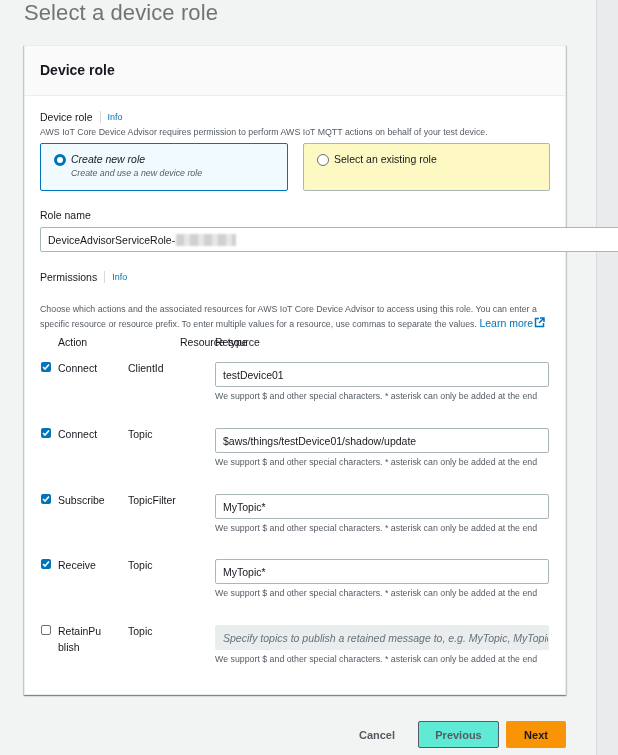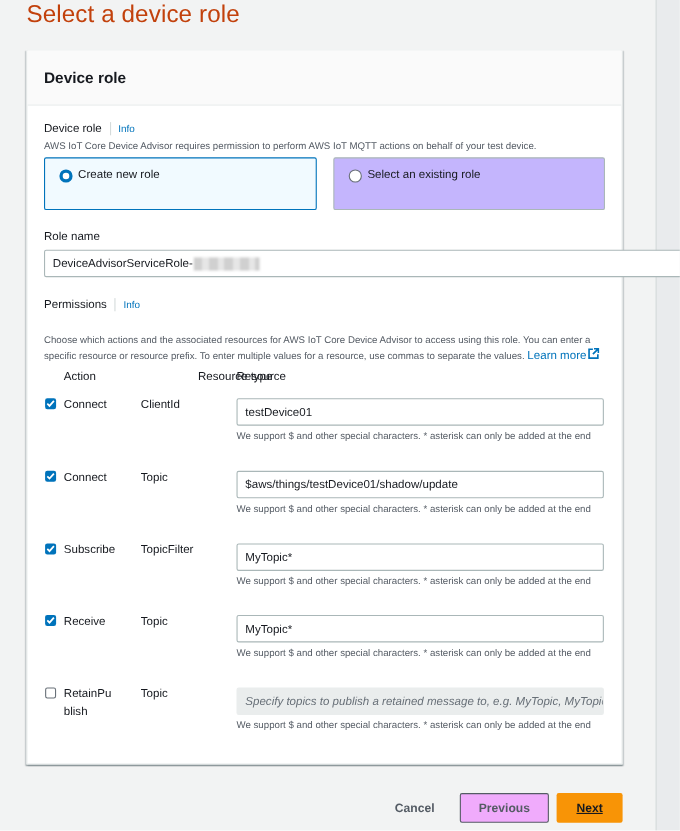--- a/index.html
+++ b/index.html
@@ -9,21 +9,21 @@
     font-family: "Liberation Sans", "DejaVu Sans", sans-serif;
     color: #16191f;
     position: relative;
   }
   .right-rail {
     position: absolute; left: 596px; top: 0; width: 22px; height: 755px;
     background: #e9ebed; border-left: 1px solid #d5dbdb;
   }
   .page-title {
     position: absolute; left: 24px; top: 0px;
-    font-size: 22px; font-weight: 400; color: #c2410c; letter-spacing: 0.1px;
+    font-size: 22px; font-weight: 400; color: #737373; letter-spacing: 0.1px;
   }
   .container {
     position: absolute; left: 24px; top: 45px; width: 542px; height: 650px;
     background: #fff; border: 1px solid #eaeded;
     box-shadow: 0 1px 1px 0 rgba(0,28,36,0.3), 1px 1px 1px 0 rgba(0,28,36,0.15), -1px 1px 1px 0 rgba(0,28,36,0.15);
   }
   .container-header {
     height: 50px; background: #fafafa; border-bottom: 1px solid #eaeded;
     padding: 16px 15px;
   }
@@ -31,23 +31,23 @@
   .body { position: relative; }
 
   .label-row { position: absolute; left: 15px; display: flex; align-items: center; }
   .label { font-size: 10.5px; color: #16191f; }
   .info-sep { width: 1px; height: 12px; background: #d5dbdb; margin: 0 7px 0 7px; }
   .info-link { font-size: 9px; font-weight: 400; color: #0073bb; text-decoration: none; }
   .desc { position: absolute; left: 15px; font-size: 8.8px; color: #545b64; line-height: 14px; }
 
   .tile {
     position: absolute; top: 97px; height: 48px; border: 1px solid #aab7b8;
-    border-radius: 2px; background: #c4b5fd; padding: 9px 0 0 30px;
-  }
-  .tile.selected { border-color: #0073bb; background: #f1faff; }
+    border-radius: 2px; background: #fef9c3; padding: 9px 0 0 30px;
+  }
+  .tile.selected { border-color: #0073bb; background: #f1faff; font-style: italic; }
   .tile .radio {
     position: absolute; left: 13px; top: 10px; width: 12px; height: 12px;
     border-radius: 50%; border: 1px solid #687078; background: #fff;
   }
   .tile.selected .radio { border: 3.5px solid #0073bb; }
   .tile .t-title { font-size: 10.5px; color: #16191f; line-height: 13px; }
   .tile .t-desc { font-size: 8.8px; color: #545b64; line-height: 14px; }
 
   .input {
     position: absolute; height: 25px; border: 1px solid #aab7b8; border-radius: 2px;
@@ -69,22 +69,22 @@
   .action { position: absolute; left: 33px; top: 0; font-size: 10.5px; color: #16191f; line-height: 16px; width: 58px; }
   .rtype { position: absolute; left: 103px; top: 0; font-size: 10.5px; color: #16191f; line-height: 16px; }
   .perm-row .input { left: 190px; top: 2px; width: 334px; }
   .hint { position: absolute; left: 190px; top: 30px; width: 334px; font-size: 8.8px; color: #545b64; line-height: 12px; }
 
   .footer-btn {
     position: absolute; top: 721px; height: 27px; font-size: 11px; font-weight: 700;
     display: flex; align-items: center; justify-content: center; border-radius: 2px;
   }
   .btn-cancel { left: 345px; width: 64px; color: #545b64; }
-  .btn-prev { left: 418px; width: 81px; border: 1px solid #545b64; background: #f0abfc; color: #545b64; }
-  .btn-next { left: 506px; width: 60px; background: #ec7211; background: #f89406; color: #16191f; text-decoration: underline; }
+  .btn-prev { left: 418px; width: 81px; border: 1px solid #545b64; background: #5eead4; color: #545b64; }
+  .btn-next { left: 506px; width: 60px; background: #ec7211; background: #f89406; color: #16191f; }
 </style>
 </head>
 <body>
 
 <div class="right-rail"></div>
 
 <h1 class="page-title">Select a device role</h1>
 
 <div class="container">
   <div class="container-header">
@@ -95,20 +95,21 @@
     <div class="label-row" style="top:15px;">
       <span class="label">Device role</span>
       <span class="info-sep"></span>
       <a class="info-link">Info</a>
     </div>
     <div class="desc" style="top:29px;">AWS IoT Core Device Advisor requires permission to perform AWS IoT MQTT actions on behalf of your test device.</div>
 
     <div class="tile selected" style="left:15px; width:248px; top:47px;">
       <span class="radio"></span>
       <div class="t-title">Create new role</div>
+      <div class="t-desc">Create and use a new device role</div>
     </div>
     <div class="tile" style="left:278px; width:247px; top:47px;">
       <span class="radio"></span>
       <div class="t-title">Select an existing role</div>
     </div>
 
     <div class="label-row" style="top:113px;">
       <span class="label">Role name</span>
     </div>
     <div class="input" style="left:15px; top:131px; width:615px;">

